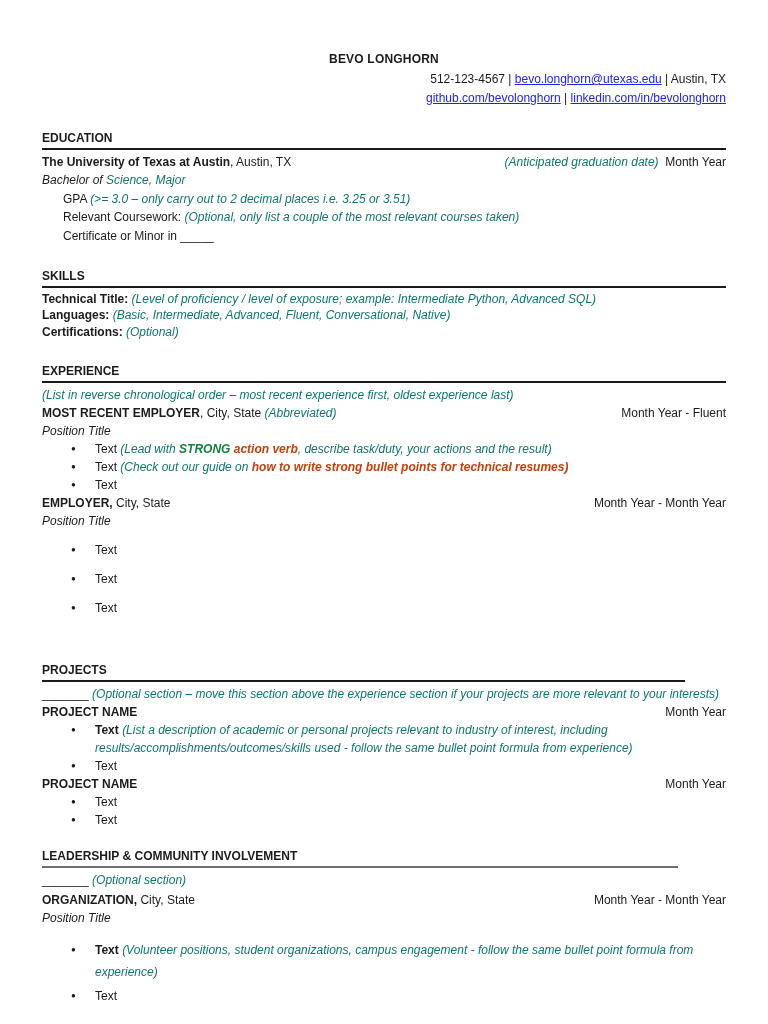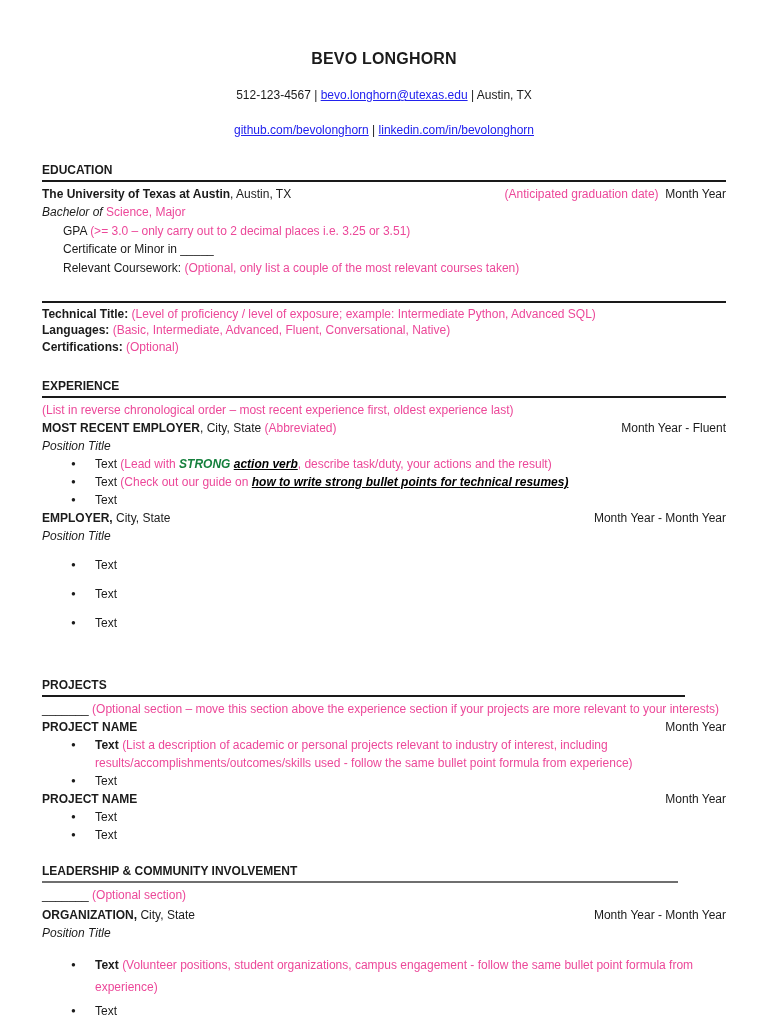--- a/index.html
+++ b/index.html
@@ -7,40 +7,40 @@
   body {
     width: 768px; height: 1024px;
     font-family: "Liberation Sans", "DejaVu Sans", sans-serif;
     font-size: 12px; color: #1b1b1b; line-height: 18px;
     overflow: hidden;
   }
   .page { padding: 49px 42px 0 42px; }
 
   
   .hdr { text-align: center; }
-  .hdr .name { font-size: 16px; font-weight: bold; line-height: 20px; letter-spacing: .2px; }
-  .hdr .contact { line-height: 17px; margin-top: 18px; }
+  .hdr .name { font-size: 12px; font-weight: bold; line-height: 20px; letter-spacing: .2px; }
+  .hdr .contact { line-height: 17px; margin-top: 2px; text-align: right; }
   a, .link { color: #2222ee; text-decoration: underline; cursor: pointer; }
-  .link-bi { color: #000000; text-decoration: underline; font-weight: bold; font-style: italic; cursor: pointer; }
+  .link-bi { color: #c2410c; font-weight: bold; font-style: italic; cursor: pointer; }
 
   
   .section { margin-top: 24px; }
   .section.proj { margin-top: 46px; }
   .section.lead { margin-top: 20px; }
   .sec-head { font-weight: bold; line-height: 15px; }
   .rule { height: 2px; background: #1a1a1a; margin: 2px 0 3px 0; }
   .rule.r-proj { width: 643px; }
   .rule.r-lead { width: 636px; background: #6f6f6f; }
 
   .row { display: flex; justify-content: space-between; align-items: baseline; }
   .right { white-space: nowrap; text-align: right; }
 
   .b { font-weight: bold; }
   .i { font-style: italic; }
-  .hint { color: #ec4899; }
+  .hint { color: #0f766e; font-style: italic; }
   .hint-b { color: #15803d; font-style: italic; font-weight: bold; }
 
   .indent { padding-left: 21px; }
   .indent > div { margin-top: .5px; }
 
   
   .li { position: relative; padding-left: 53px; }
   .li .blt {
     position: absolute; left: 29px; top: 0;
     font-size: 8px; line-height: 18px; color: #1b1b1b;
@@ -78,28 +78,29 @@
         <span class="hint">(Anticipated graduation date)</span><span>&nbsp; Month Year</span>
       </div>
     </div>
     <div>
       <span class="i">Bachelor of </span><span class="hint">Science, Major</span>
     </div>
     <div class="indent">
       <div>
         <span>GPA </span><span class="hint">(&gt;= 3.0 – only carry out to 2 decimal places i.e. 3.25 or 3.51)</span>
       </div>
+      <div>
+        <span>Relevant Coursework: </span><span class="hint">(Optional, only list a couple of the most relevant courses taken)</span>
+      </div>
       <div>Certificate or Minor in _____</div>
-      <div>
-        <span>Relevant Coursework: </span><span class="hint">(Optional, only list a couple of the most relevant courses taken)</span>
-      </div>
     </div>
   </div>
 
   <div class="section">
+    <div class="sec-head">SKILLS</div>
     <div class="rule"></div>
     <div style="line-height:16.5px">
       <span class="b">Technical Title: </span><span class="hint">(Level of proficiency / level of exposure; example: Intermediate Python, Advanced SQL)</span>
     </div>
     <div style="line-height:16.5px">
       <span class="b">Languages: </span><span class="hint">(Basic, Intermediate, Advanced, Fluent, Conversational, Native)</span>
     </div>
     <div style="line-height:16.5px">
       <span class="b">Certifications: </span><span class="hint">(Optional)</span>
     </div>

